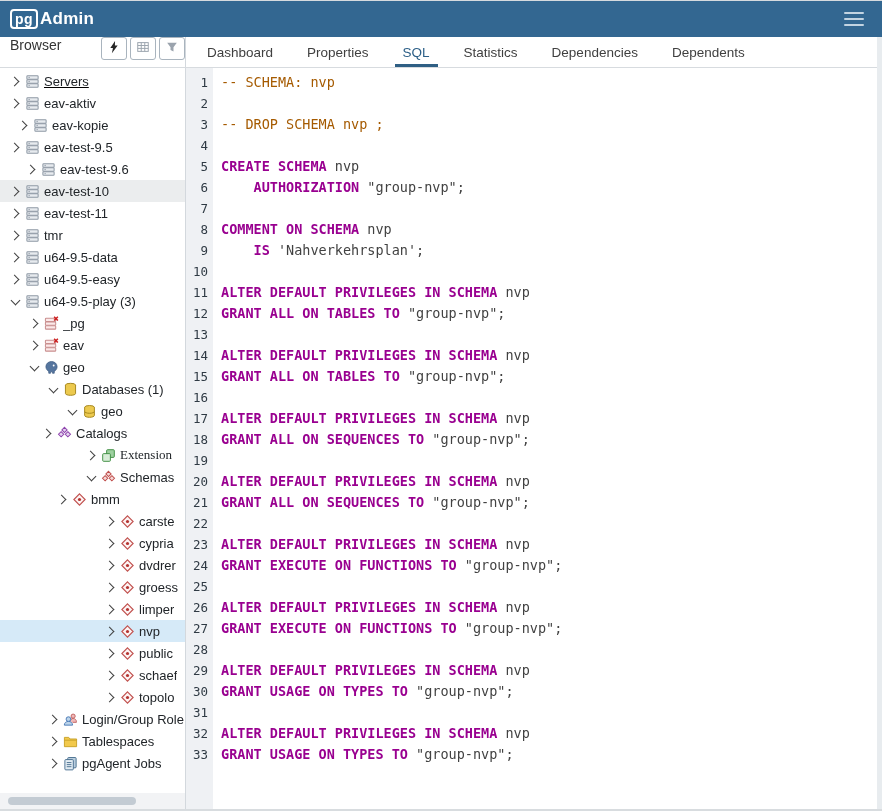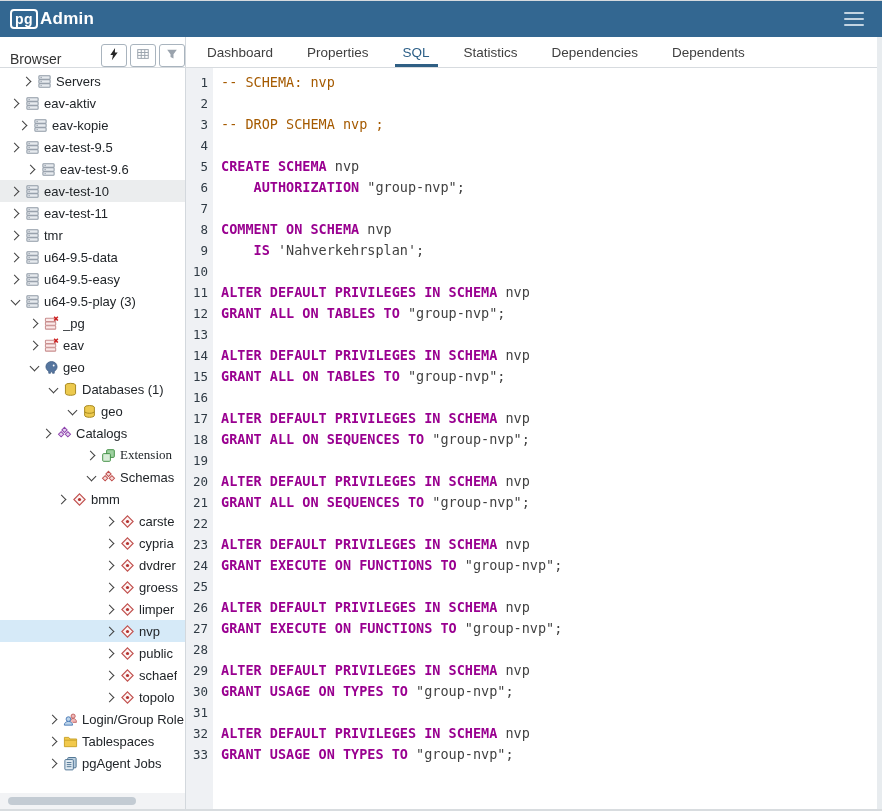--- a/index.html
+++ b/index.html
@@ -14,21 +14,21 @@
   .logo-pg{border:2px solid #fff;border-radius:4px;color:#fff;font-weight:bold;
            font-size:14px;line-height:16px;padding:0 3px;letter-spacing:.5px;}
   .logo-admin{color:#fff;font-weight:bold;font-size:17px;margin-left:2px;letter-spacing:.2px;}
   .spacer{flex:1;}
   .hamburger{display:flex;flex-direction:column;gap:4px;cursor:pointer;padding:4px;}
   .hamburger div{width:20px;height:2px;background:#c3d4e2;border-radius:1px;}
 
   
   .row2{height:30px;flex:0 0 30px;display:flex;background:#fff;border-bottom:1px solid #d7dbdf;}
   .browser-head{width:186px;flex:0 0 186px;box-sizing:border-box;border-right:1px solid #d3d8dd;
-                display:flex;align-items:flex-end;padding:0 0 0 10px;}
+                display:flex;align-items:flex-start;padding:0 0 0 10px;}
   .browser-title{font-size:14px;color:#333;}
   .btns{margin-left:auto;display:flex;gap:3px;}
   .tbtn{width:26px;height:23px;border:1px solid #a9b4be;border-radius:3px;background:#fff;
         display:flex;align-items:center;justify-content:center;cursor:pointer;box-sizing:border-box;}
   .tbtn svg{width:14px;height:14px;}
   .tabs{display:flex;align-items:stretch;padding-left:13px;gap:18px;}
   .tab{display:flex;align-items:center;font-size:13.5px;color:#404040;padding:0 8px;
        cursor:pointer;box-sizing:border-box;border-bottom:3px solid transparent;padding-top:3px;}
   .tab.active{color:#2c5f87;border-bottom-color:#2f5f84;}
 
@@ -115,21 +115,21 @@
         <div class="tab active">SQL</div>
         <div class="tab">Statistics</div>
         <div class="tab">Dependencies</div>
         <div class="tab">Dependents</div>
       </div>
   </div>
 
   <div class="main">
     <div class="sidebar">
       <div class="tree" id="tree">
-          <div class="tree-row" style="padding-left: 20px;">
+          <div class="tree-row" style="padding-left: 8px; text-decoration: underline;">
             <span class="chev">
               <i></i>
             </span>
             <span class="ticon">
               <svg viewBox="0 0 16 16">
                 <g fill="#e7ebef" stroke="#8e99a5" stroke-width="1.1">
                   <rect x="2" y="1.8" width="12" height="3.7" rx="0.8"></rect>
                   <rect x="2" y="6.1" width="12" height="3.7" rx="0.8"></rect>
                   <rect x="2" y="10.4" width="12" height="3.7" rx="0.8"></rect>
                 </g>

